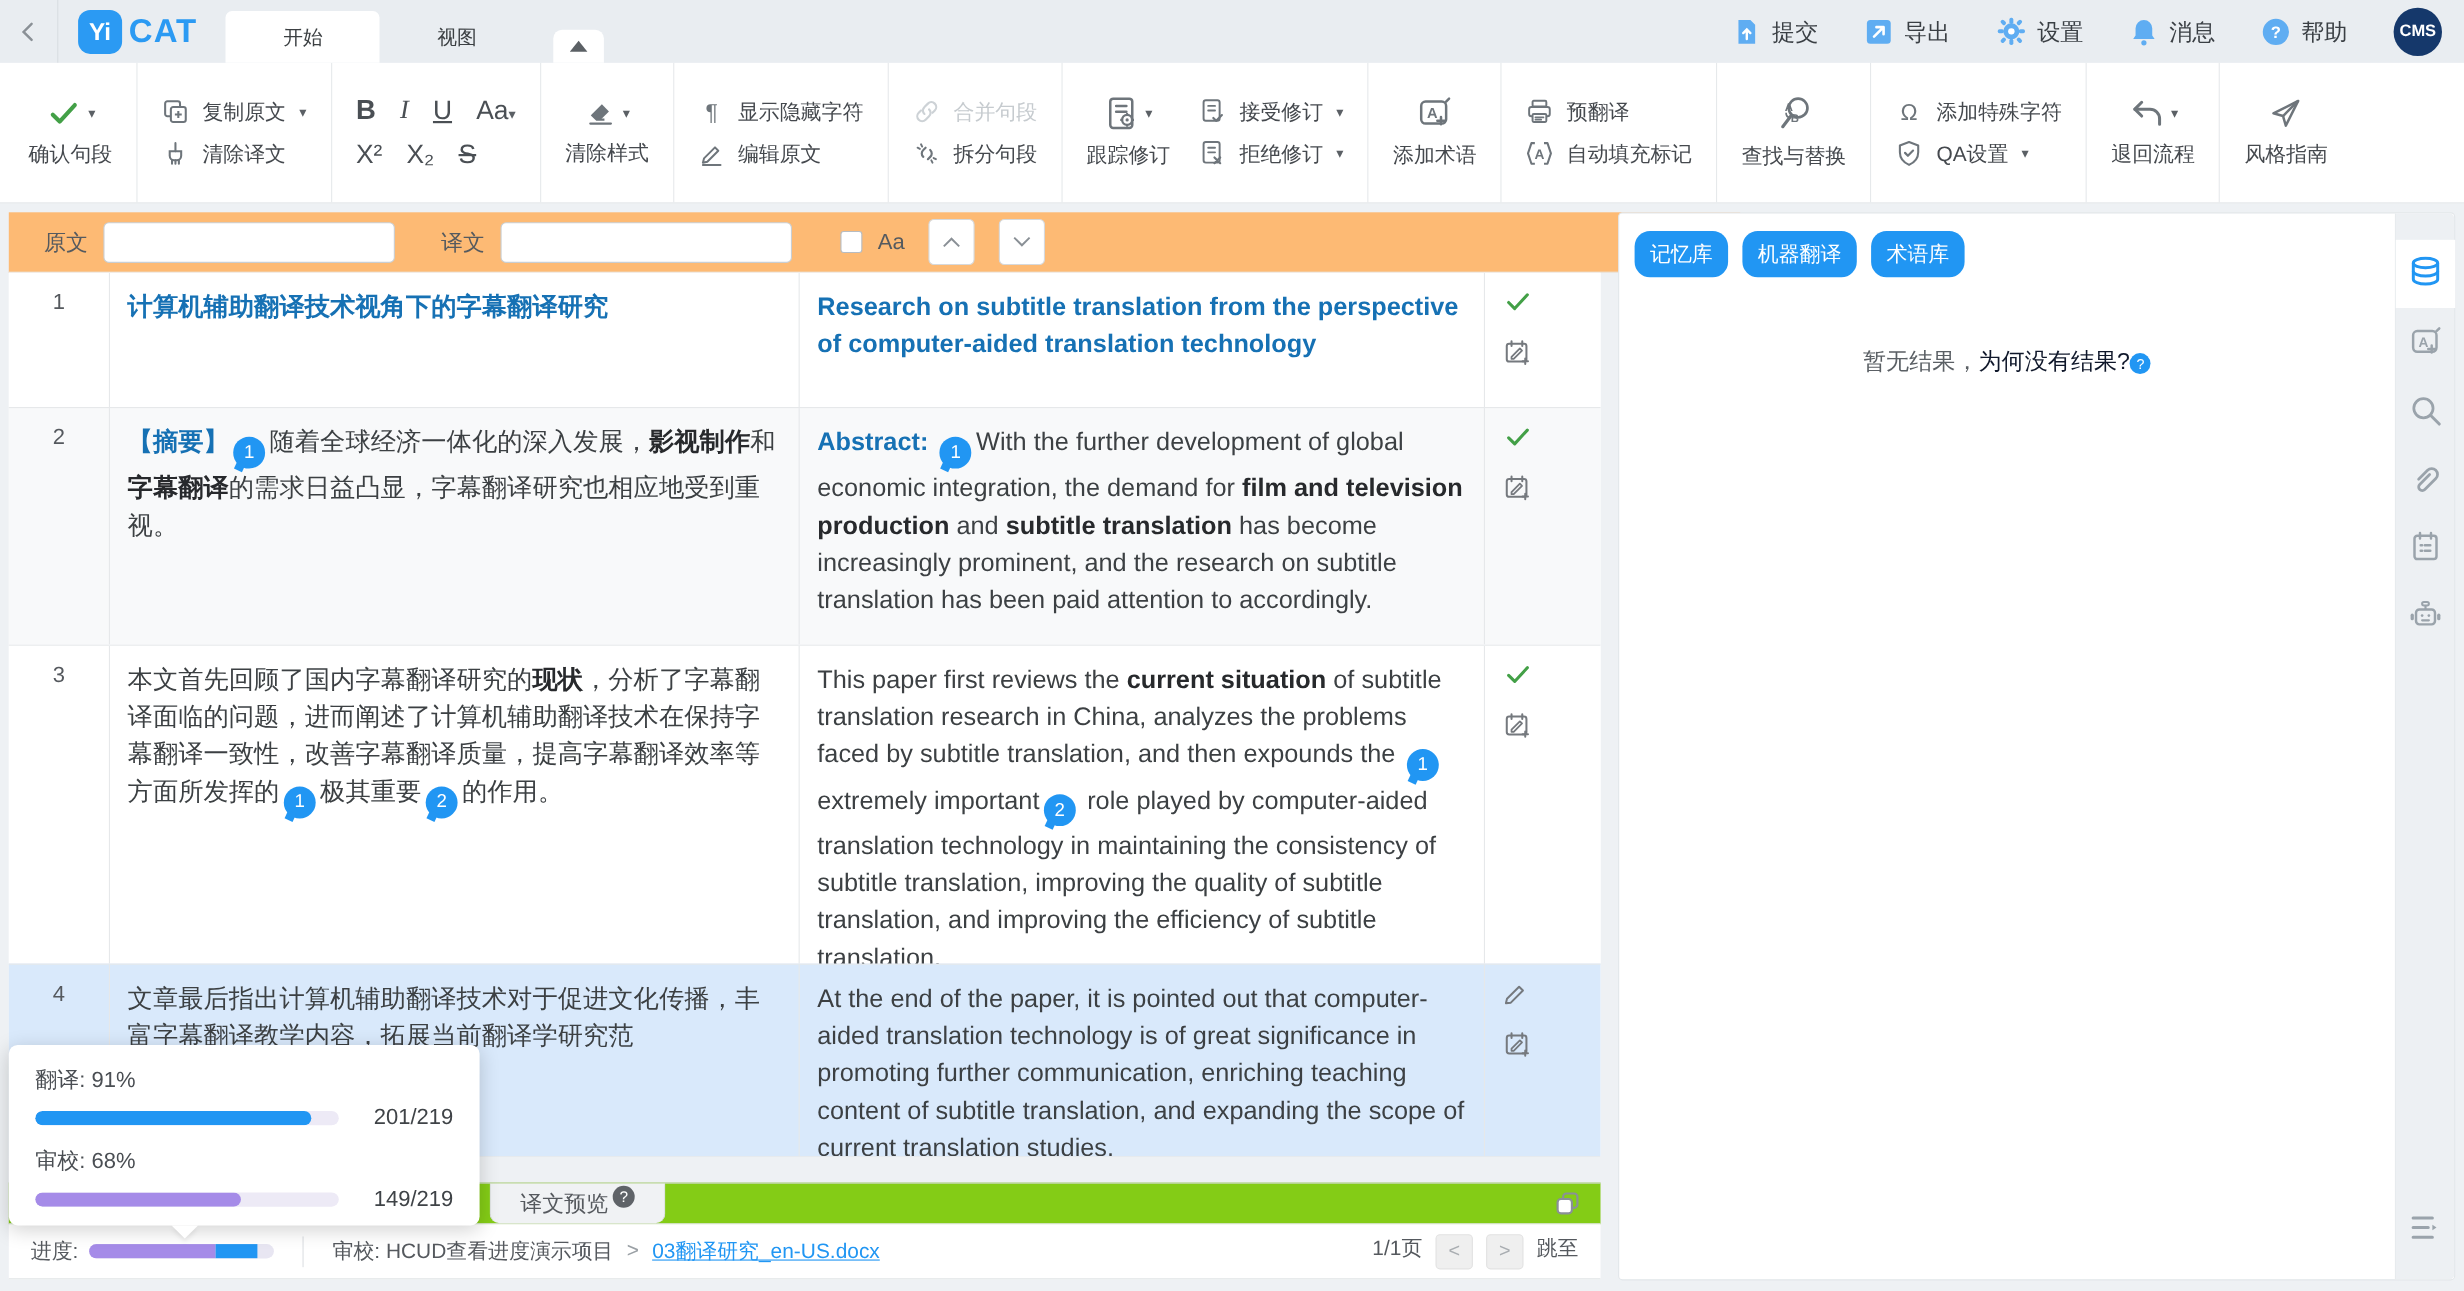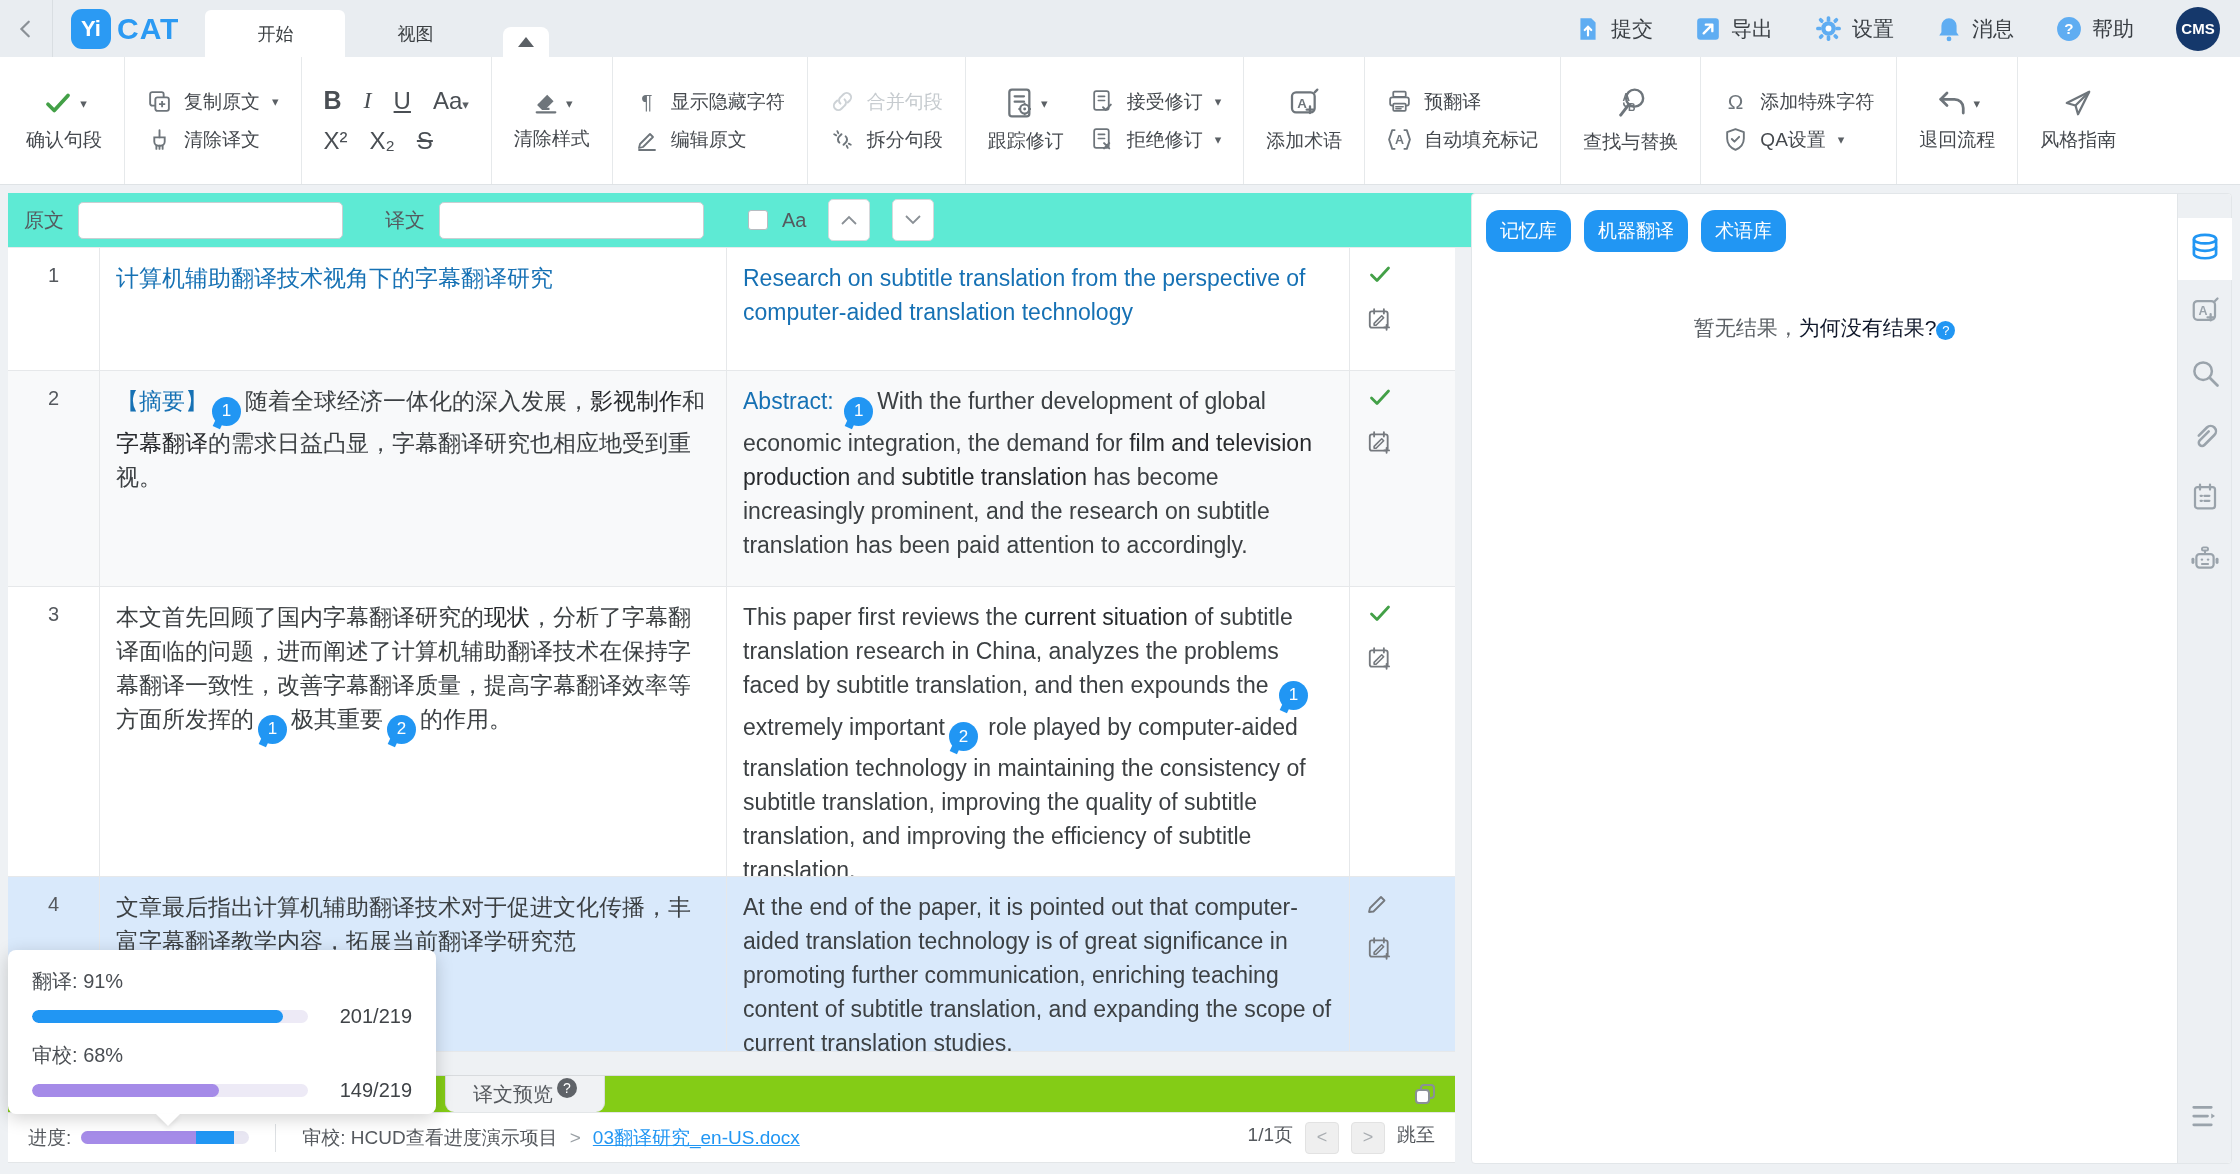--- a/index.html
+++ b/index.html
@@ -29,38 +29,38 @@
   .caret { font-size:13px; color:#5b6065; }
   .fmt { font-size:24px; color:#4a4f54; display:flex; gap:22px; align-items:center; }
   .fmt b { font-size:25px; } .fmt i { font-family:"Liberation Serif",serif; }
   .fmt u { text-decoration:underline; }
   .disabled, .disabled svg { color:#c6cbcf !important; }
   .disabled svg * { stroke:#cdd2d6 !important; }
   svg.ico { display:block; }
 
   
   .main { position:relative; height:989px; }
-  .filter-bar { position:absolute; left:8px; top:8px; width:1574px; height:55px; background:#5eead4; border-bottom:1px solid #e8eaec; display:flex; align-items:center; padding:0 16px; gap:14px; }
+  .filter-bar { position:absolute; left:8px; top:8px; width:1574px; height:55px; background:#fdba74; border-bottom:1px solid #e8eaec; display:flex; align-items:center; padding:0 32px; gap:14px; }
   .filter-bar label { font-size:20px; color:#555a5f; }
   .f-input { width:265px; height:37px; border:1px solid #c9ced2; border-radius:5px; font-size:18px; padding:0 10px; outline:none; }
   .chk { width:20px; height:20px; border:1px solid #b7bcc1; border-radius:3px; background:#fff; margin-left:30px; }
   .aa { font-size:20px; color:#555a5f; }
   .nav-btn { width:42px; height:42px; border:1px solid #d6d9dc; border-radius:5px; background:#fff; display:flex; align-items:center; justify-content:center; margin-left:8px; }
   .funnel { margin-left:auto; }
 
   
   .seg-table { position:absolute; left:8px; top:63px; width:1447px; background:#fff; border-bottom:1px solid #e6e8ea; }
   .seg-row { display:grid; grid-template-columns:92px 627px 623px 105px; border-top:1px solid #e6e8ea; background:#fff; overflow:hidden; }
   .seg-row:first-child { border-top:none; }
   .seg-row.shade { background:#f8f9fa; }
   .seg-row.selected { background:#d9e9fb; }
   .seg-num { padding-top:16px; text-align:center; font-size:20px; color:#55595e; border-right:1px solid #e6e8ea; }
   .seg-cell { padding:13px 16px; font-size:23px; line-height:34px; border-right:1px solid #e6e8ea; color:#3c4043; }
   .seg-status { padding:14px 0 0 16px; display:flex; flex-direction:column; gap:16px; }
-  .run.b { font-weight:normal; color:#27292c; }
+  .run.b { font-weight:bold; color:#27292c; }
   .run.blue { color:#1671b4; }
   .run.b.blue { color:#1671b4; }
   .tag { display:inline-flex; width:29px; height:29px; border-radius:50%; background:#2196f3; color:#fff; font-size:17px; align-items:center; justify-content:center; position:relative; margin:0 4px; vertical-align:-7px; }
   .tag::after { content:''; position:absolute; left:2px; bottom:-2px; width:8px; height:8px; background:#2196f3; transform:rotate(25deg); }
 
   
   .popup { position:absolute; left:8px; top:765px; width:428px; height:164px; background:#fff; border-radius:8px;
     box-shadow:0 4px 18px rgba(0,0,0,.18); z-index:30; padding:18px 24px 0 24px; }
   .popup::after { content:''; position:absolute; left:148px; top:100%; border:12px solid transparent; border-top:12px solid #fff; filter:drop-shadow(0 3px 2px rgba(0,0,0,.08)); }
   .pp-label { font-size:20px; color:#4a4e53; margin-bottom:10px; }

